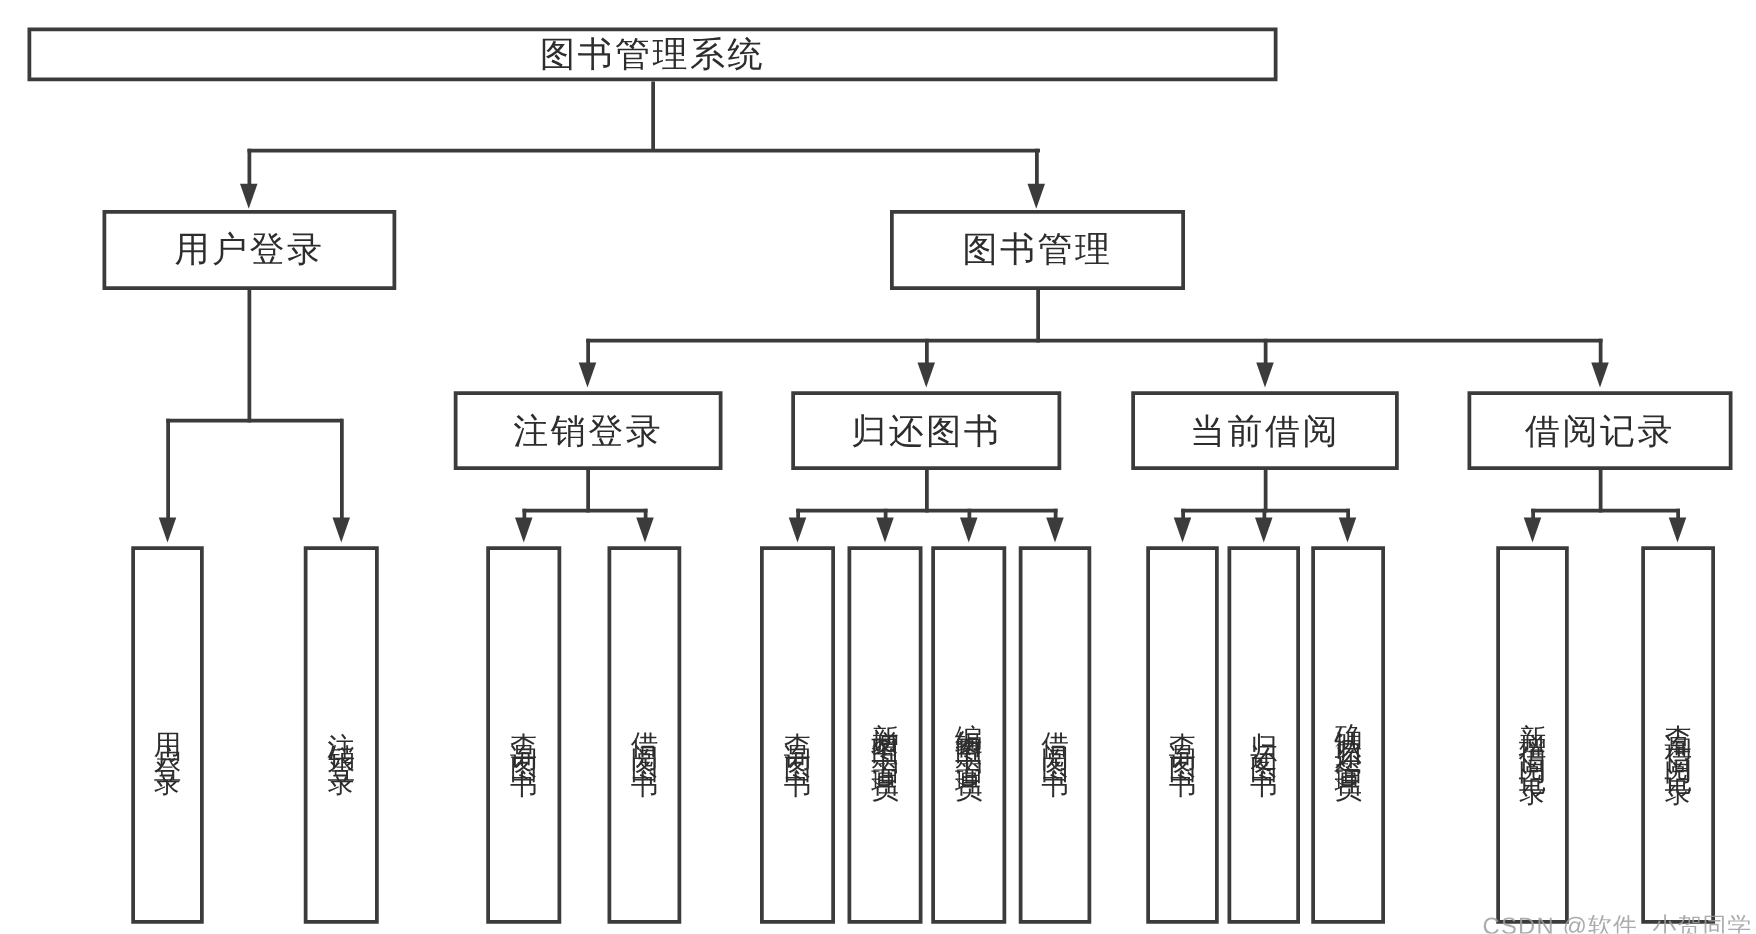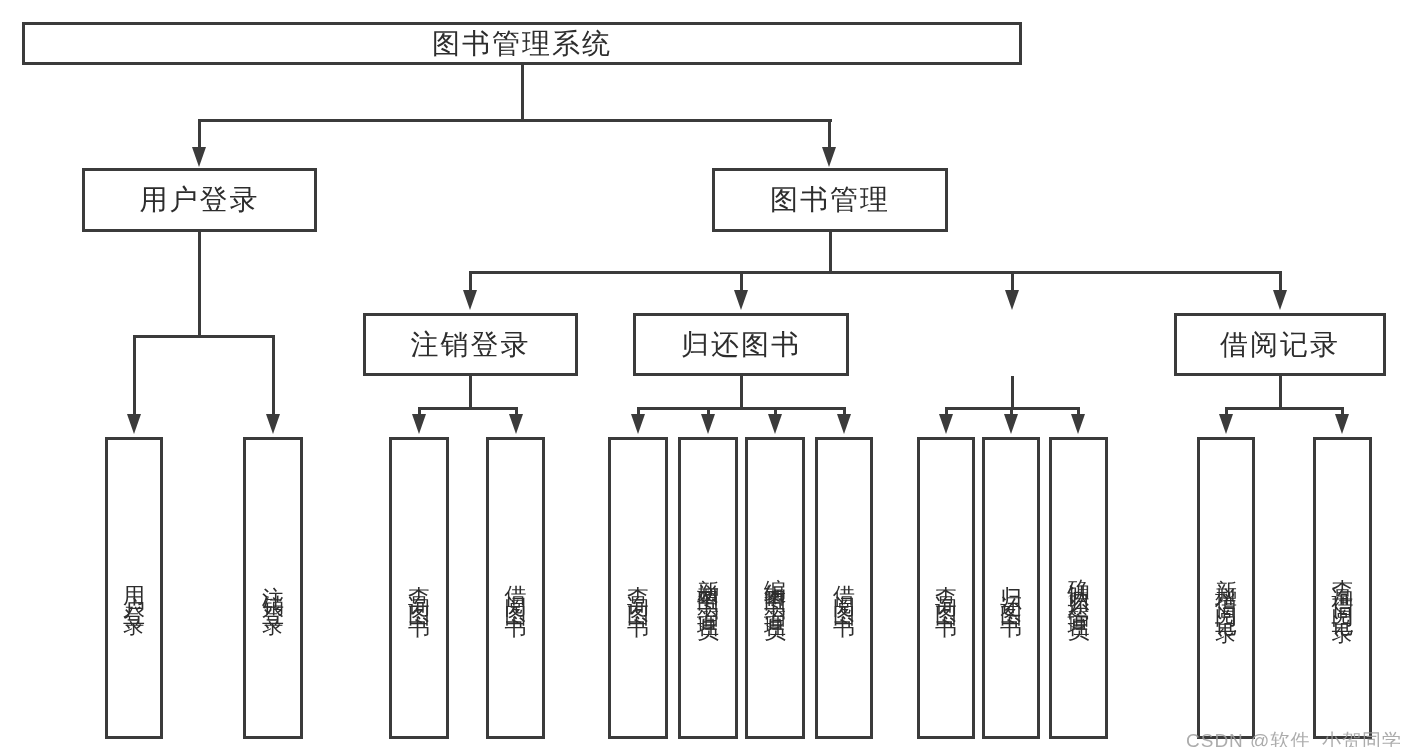--- a/index.html
+++ b/index.html
@@ -118,20 +118,23 @@
   <div class="box" style="left:712px;top:168px;width:236px;height:64px;justify-content:center;">
     <span class="hlabel">图书管理</span>
   </div>
 
   <div class="box" style="left:363px;top:313px;width:215px;height:63px;">
     <span class="hlabel">注销登录</span>
   </div>
   <div class="box" style="left:633px;top:313px;width:216px;height:63px;">
     <span class="hlabel">归还图书</span>
   </div>
+  <div class="box" style="left:905px;top:313px;width:214px;height:63px;">
+    <span class="hlabel">当前借阅</span>
+  </div>
   <div class="box" style="left:1174px;top:313px;width:212px;height:63px;">
     <span class="hlabel">借阅记录</span>
   </div>
 
   <div class="box" style="left:105px;top:437px;width:58px;height:302px;">
     <span class="vtext">用户登录</span>
   </div>
   <div class="box" style="left:243px;top:437px;width:60px;height:302px;">
     <span class="vtext">注销登录</span>
   </div>

